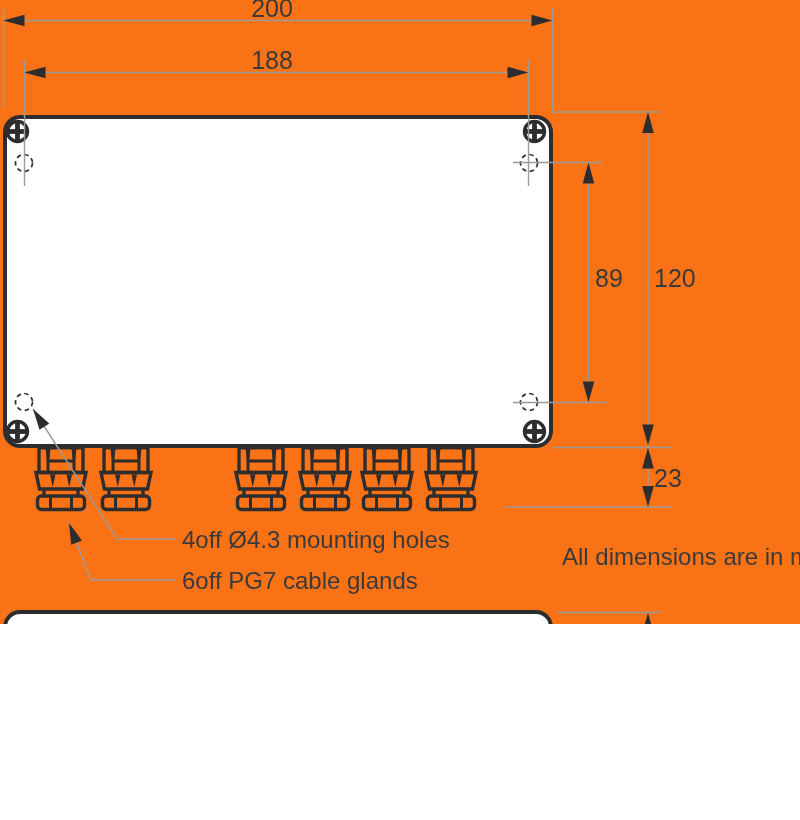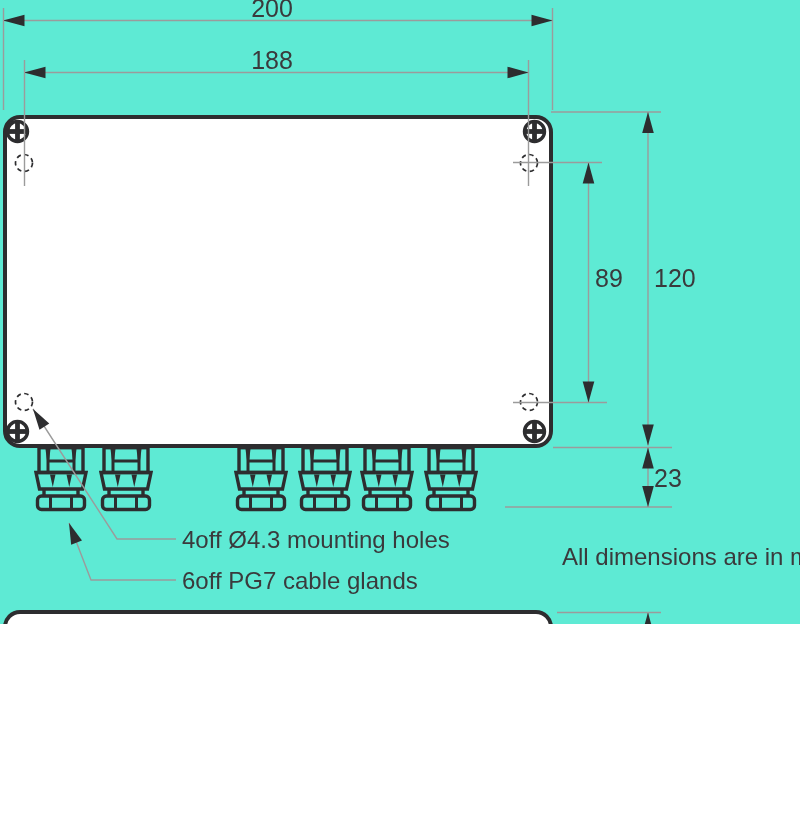--- a/index.html
+++ b/index.html
@@ -1,16 +1,16 @@
 <!DOCTYPE html>
 <html><head>
 <meta charset="utf-8">
 <style>
   html,body{margin:0;padding:0;background:#ffffff;}
-  .canvas{position:relative;width:800px;height:624px;background:#5eead4;overflow:hidden;}
+  .canvas{position:relative;width:800px;height:624px;background:#f97316;overflow:hidden;}
   svg{display:block;}
   svg text{font-family:"Liberation Sans","DejaVu Sans",sans-serif;fill:#3a3a3c;}
   .dim-text{font-size:25px;}
   .label-text{font-size:24px;}
   .outline{stroke:#2d2d2f;fill:none;}
   .thick{stroke-width:4;}
   .dimline{stroke:#9b9b9b;stroke-width:1.4;fill:none;}
   .dash{stroke:#2d2d2f;stroke-width:1.7;fill:none;stroke-dasharray:4.5 3.5;}
 </style>
 </head>

